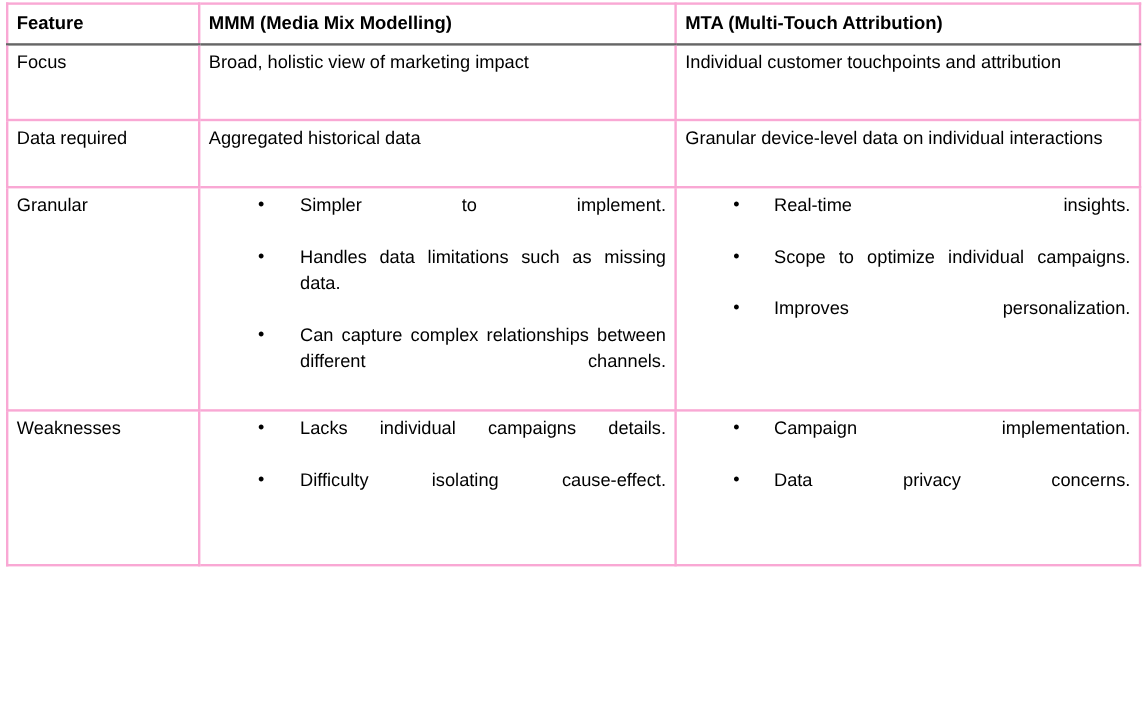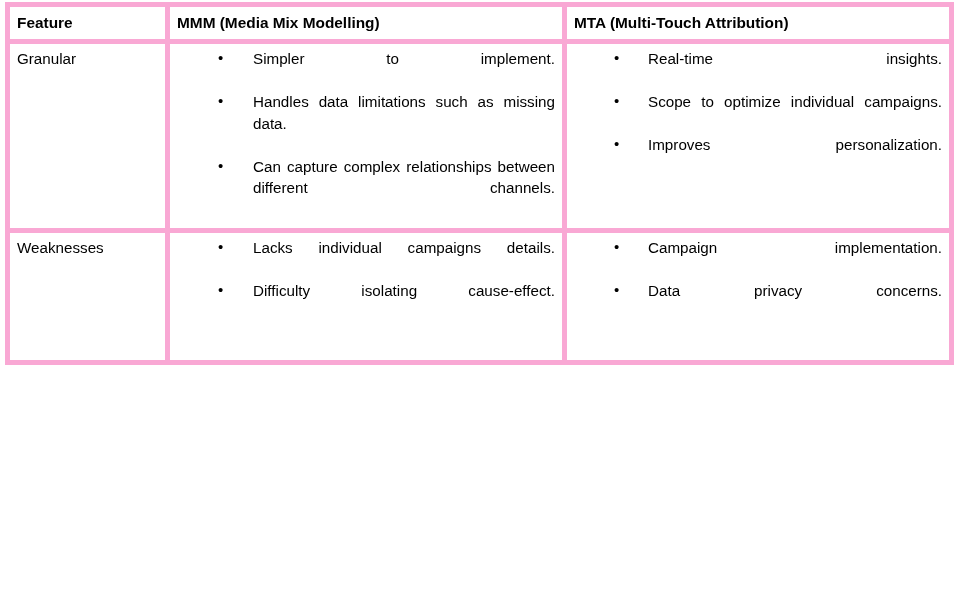--- a/index.html
+++ b/index.html
@@ -32,21 +32,21 @@
     font-size: 15.2px;
     line-height: 1.42;
   }
 
   table.cmp col.c-feature { width: 160px; }
   table.cmp col.c-mmm     { width: 397px; }
   table.cmp col.c-mta     { width: 387px; }
 
   table.cmp td,
   table.cmp th {
-    border: 5px solid #f9a8d4;
+    border: 2px solid #f9a8d4;
     vertical-align: top;
     padding: 4px 7px 7px 7px;
     text-align: left;
     font-weight: normal;
   }
 
   
   tr.head th {
     font-weight: bold;
     font-size: 15.4px;
@@ -134,22 +134,32 @@
     <thead>
       <tr class="head">
         <th>Feature</th>
         <th>MMM (Media Mix Modelling)</th>
         <th>MTA (Multi-Touch Attribution)</th>
       </tr>
     </thead>
 
     <tbody>
 
+      <tr class="r-focus">
+        <td class="feature">Focus</td>
+        <td class="just oneline">Broad, holistic view of marketing impact</td>
+        <td class="just">Individual customer touchpoints and attribution</td>
+      </tr>
 
 
+      <tr class="r-data">
+        <td class="feature">Data required</td>
+        <td class="just oneline">Aggregated historical data</td>
+        <td class="just">Granular device-level data on individual interactions</td>
+      </tr>
 
 
       <tr class="r-strengths">
         <td class="feature">Granular</td>
         <td class="mmm">
           <ul class="bl">
               <li>Simpler to implement.</li>
               <li>Handles data limitations such as missing data.</li>
               <li>Can capture complex relationships between different channels.</li>
             </ul>

